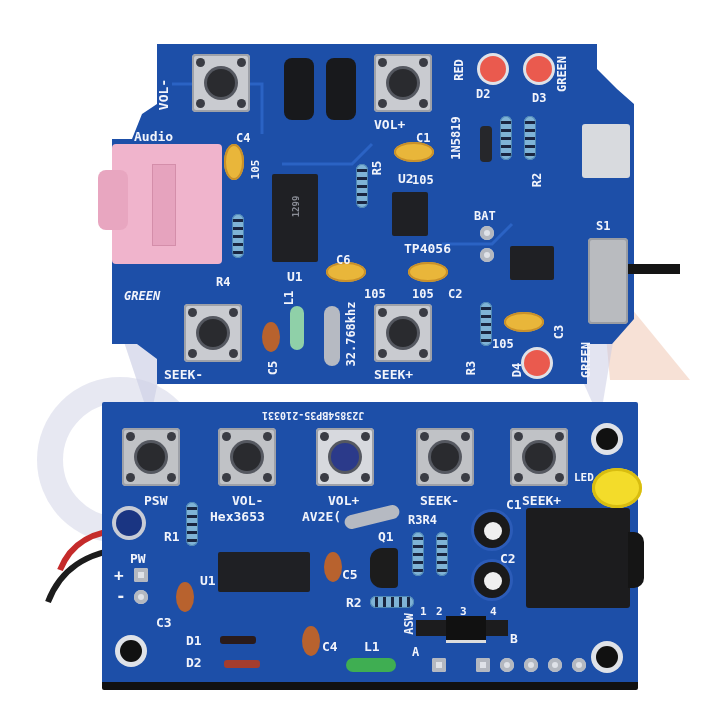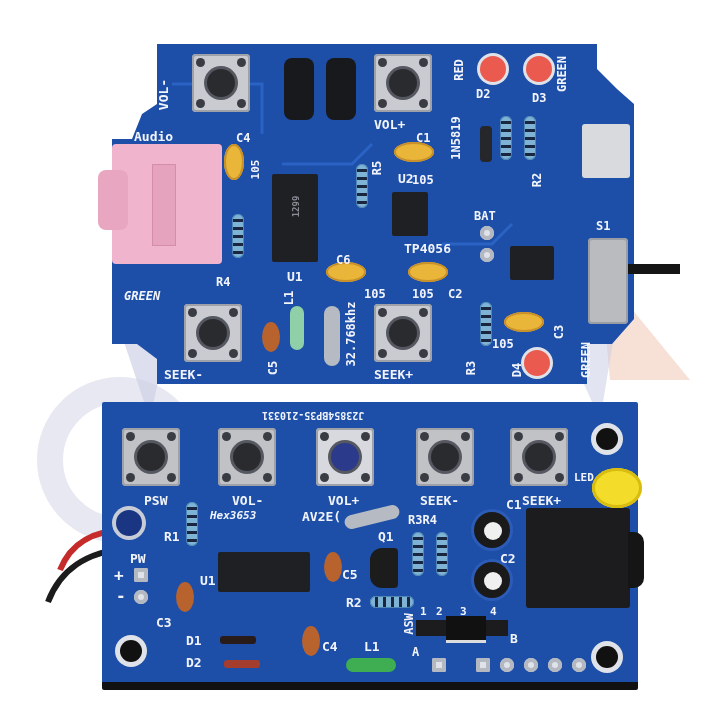--- a/index.html
+++ b/index.html
@@ -201,21 +201,21 @@
   <div class="silk" style="left:420px;top:92px;font-size:13px;">SEEK+</div>
 
   <div style="position:absolute;left:14px;top:108px;width:26px;height:26px;border-radius:50%;background:#1a3582;box-shadow:0 0 0 4px #c8ccd6;"></div>
   <div style="position:absolute;left:18px;top:238px;width:22px;height:22px;border-radius:50%;background:#111;box-shadow:0 0 0 5px #dfe2e8;"></div>
   <div style="position:absolute;left:494px;top:26px;width:22px;height:22px;border-radius:50%;background:#111;box-shadow:0 0 0 5px #dfe2e8;"></div>
   <div style="position:absolute;left:494px;top:244px;width:22px;height:22px;border-radius:50%;background:#111;box-shadow:0 0 0 5px #dfe2e8;"></div>
 
   <div class="led" style="left:490px;top:66px;width:50px;height:40px;background:#f3dc2a;box-shadow:inset 0 0 0 3px #d8bd10;"></div>
   <div class="silk" style="left:472px;top:70px;font-size:11px;">LED</div>
 
-  <div class="silk" style="left:108px;top:108px;font-size:11px;font-style:italic;">Hex3653</div>
+  <div class="silk" style="left:108px;top:108px;font-size:13px;">Hex3653</div>
   <div class="silk" style="left:200px;top:108px;font-size:13px;">AV2E(</div>
   <div style="position:absolute;left:242px;top:108px;width:56px;height:14px;background:#b6bac2;border-radius:7px;transform:rotate(-14deg);"></div>
 
   <div class="res" style="left:84px;top:100px;"></div>
   <div class="silk" style="left:62px;top:128px;font-size:13px;">R1</div>
 
   <div class="ic" style="left:116px;top:150px;width:92px;height:40px;"></div>
   <div class="silk" style="left:98px;top:172px;font-size:13px;">U1</div>
 
   <div class="silk" style="left:28px;top:150px;font-size:13px;">PW</div>

